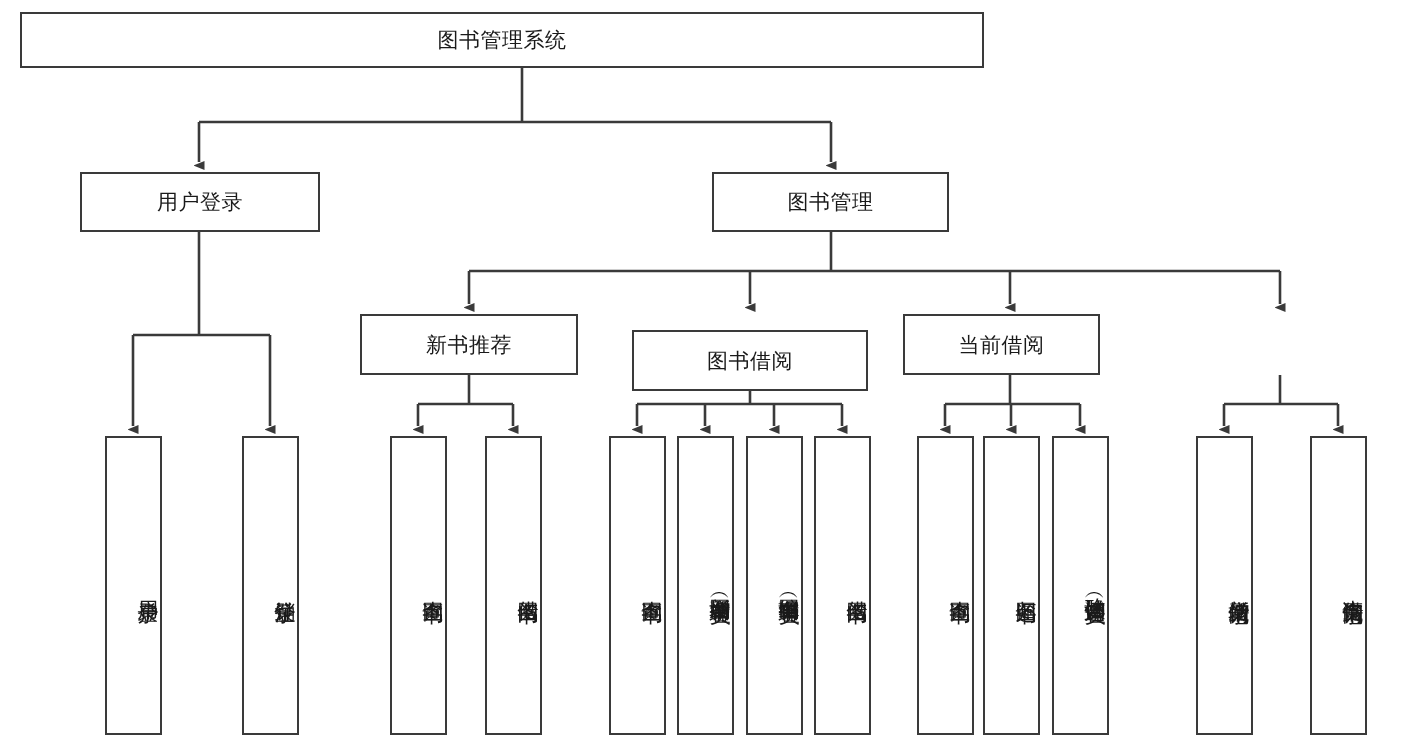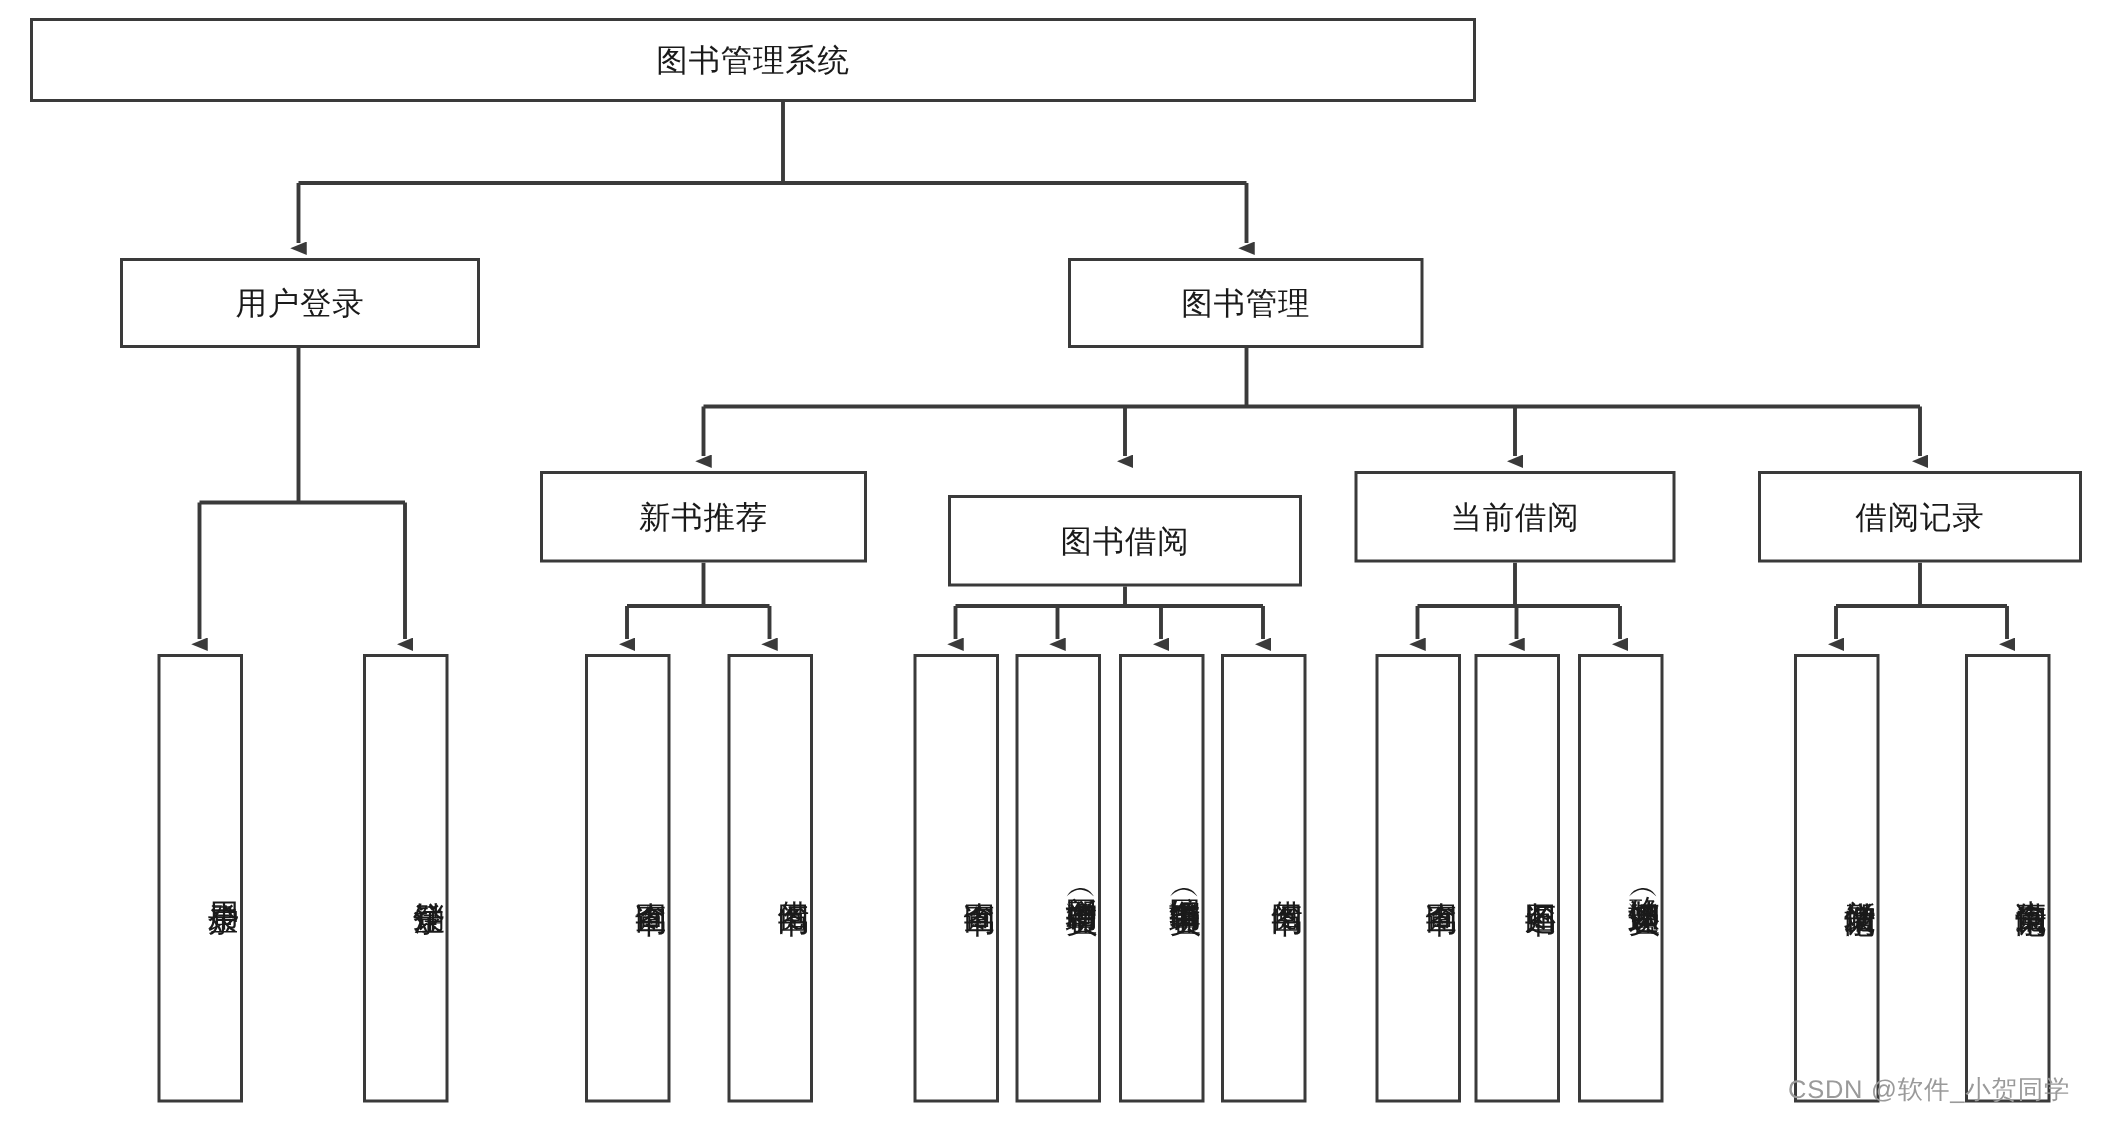--- a/index.html
+++ b/index.html
@@ -128,25 +128,22 @@
   <div class="node horiz" style="left:360px; top:314px; width:218px; height:61px;">
     <span>新书推荐</span>
   </div>
 
   <div class="node horiz" style="left:712px; top:172px; width:237px; height:60px;">
     <span>图书管理</span>
   </div>
   <div class="node horiz" style="left:632px; top:330px; width:236px; height:61px;">
     <span>图书借阅</span>
   </div>
-  <div class="node horiz" style="left:903px; top:314px; width:214px; height:61px;">
+  <div class="node horiz" style="left:903px; top:314px; width:197px; height:61px;">
     <span>当前借阅</span>
-  </div>
-  <div class="node horiz" style="left:1172px; top:314px; width:216px; height:61px;">
-    <span>借阅记录</span>
   </div>
 
   <div class="node vert" style="left:105px; top:436px; width:57px; height:299px;">
     <span class="vtext">用户登录</span>
   </div>
   <div class="node vert" style="left:242px; top:436px; width:57px; height:299px;">
     <span class="vtext">注销登录</span>
   </div>
 
   <div class="node vert" style="left:390px; top:436px; width:57px; height:299px;">
@@ -179,15 +176,14 @@
     <span class="vtext">确认归还（管理员）</span>
   </div>
 
   <div class="node vert" style="left:1196px; top:436px; width:57px; height:299px;">
     <span class="vtext">新增借阅记录</span>
   </div>
   <div class="node vert" style="left:1310px; top:436px; width:57px; height:299px;">
     <span class="vtext">查询借阅记录</span>
   </div>
 
-  <div id="watermark" style="left:1192px; top:715px;">CSDN @软件_小贺同学</div>
 
 </div>
 
 </body></html>

